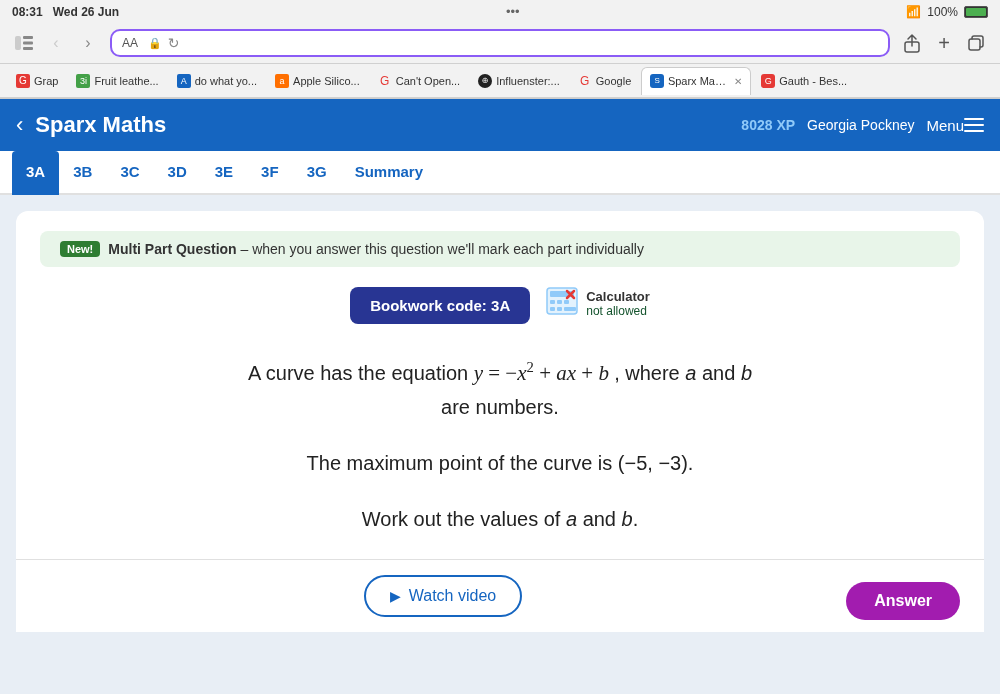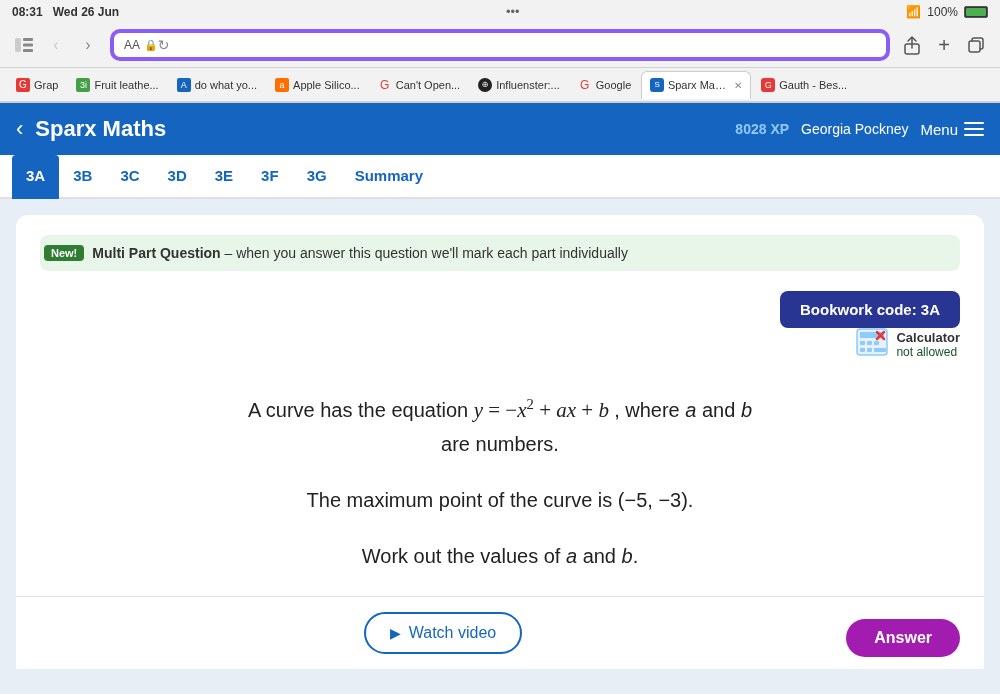--- a/index.html
+++ b/index.html
@@ -8,59 +8,59 @@
     
     .browser-top { background: #f2f2f2; border-bottom: 1px solid #ccc; }
     .browser-status-bar { display: flex; justify-content: space-between; align-items: center; padding: 4px 12px; font-size: 12px; color: #333; background: #f2f2f2; }
     .status-left { font-weight: 600; }
     .status-right { display: flex; align-items: center; gap: 6px; font-size: 12px; }
 
     .browser-toolbar { display: flex; align-items: center; padding: 6px 10px; gap: 8px; background: #f2f2f2; border-bottom: 1px solid #d0d0d0; }
     .toolbar-nav { display: flex; gap: 4px; }
     .toolbar-btn { width: 28px; height: 28px; border: none; background: transparent; cursor: pointer; display: flex; align-items: center; justify-content: center; color: #888; font-size: 16px; border-radius: 4px; }
     .toolbar-btn.disabled { color: #ccc; cursor: default; }
-    .address-bar { flex: 1; display: flex; align-items: center; background: white; border: 4px solid #8b5cf6; border-radius: 10px; padding: 4px 10px; font-size: 13px; }
+    .address-bar { flex: 1; display: flex; align-items: center; background: white; border: 2px solid #8b5cf6; border-radius: 10px; padding: 4px 10px; gap: 6px; font-size: 13px; }
     .address-aa { font-size: 12px; color: #555; font-weight: 500; margin-right: 4px; }
     .address-lock { font-size: 11px; color: #555; }
     .address-url { color: #333; flex: 1; text-align: center; font-size: 13px; }
     .address-refresh { color: #888; font-size: 14px; }
     .toolbar-actions { display: flex; gap: 4px; }
 
     .browser-tabs { display: flex; align-items: center; padding: 0 8px; background: #f2f2f2; border-bottom: 1px solid #d0d0d0; gap: 2px; height: 34px; overflow: hidden; }
     .tab { display: flex; align-items: center; padding: 2px 8px; border-radius: 6px 6px 0 0; font-size: 11px; white-space: nowrap; max-width: 110px; gap: 4px; color: #333; height: 28px; }
     .tab.active { background: white; border: 1px solid #ccc; border-bottom: none; }
     .tab-favicon { width: 14px; height: 14px; border-radius: 2px; display: inline-block; font-size: 10px; text-align: center; line-height: 14px; }
     .tab-label { overflow: hidden; text-overflow: ellipsis; }
     .tab-close { color: #888; font-size: 10px; margin-left: 2px; }
 
     
     .app-header { background: #1565c0; display: flex; align-items: center; padding: 0 16px; height: 52px; }
     .back-btn { color: white; font-size: 22px; margin-right: 12px; cursor: pointer; background: none; border: none; }
     .app-title { color: white; font-size: 22px; font-weight: 700; flex: 1; }
     .header-right { display: flex; align-items: center; gap: 12px; color: white; font-size: 14px; }
     .xp-badge { color: #90caf9; font-weight: 600; }
     .user-name { color: white; }
-    .menu-btn { display: flex; align-items: center; gap: 6px; color: white; font-weight: 500; font-size: 15px; cursor: pointer; border: none; background: none; }
+    .menu-btn { display: flex; align-items: center; color: white; font-weight: 500; font-size: 15px; cursor: pointer; border: none; background: none; }
     .hamburger { display: flex; flex-direction: column; gap: 4px; }
     .hamburger span { display: block; width: 20px; height: 2px; background: white; border-radius: 1px; }
 
     
     .topic-tabs { display: flex; background: white; border-bottom: 2px solid #e0e0e0; padding: 0 12px; }
     .topic-tab { padding: 12px 14px; font-size: 15px; font-weight: 600; cursor: pointer; border-bottom: 3px solid transparent; margin-bottom: -2px; color: #1565c0; }
     .topic-tab.active { background: #1565c0; color: white; border-radius: 4px 4px 0 0; border-bottom-color: #1565c0; }
     .topic-tab.summary { color: #1565c0; }
 
     
     .content-area { background: #e8eef5; padding: 16px; flex: 1; }
     .question-card { background: white; border-radius: 12px; padding: 20px 24px; margin-bottom: 16px; }
 
-    .new-badge-bar { background: #e8f5e9; border-radius: 8px; padding: 10px 4px; display: flex; align-items: flex-start; gap: 8px; font-size: 14px; color: #333; margin-bottom: 20px; }
+    .new-badge-bar { background: #e8f5e9; border-radius: 8px; padding: 10px 20px; display: flex; align-items: flex-start; gap: 8px; font-size: 14px; color: #333; margin-bottom: 20px; }
     .new-badge { background: #2e7d32; color: white; font-size: 11px; font-weight: 700; padding: 2px 7px; border-radius: 4px; }
 
-    .bookwork-row { display: flex; align-items: flex-end; margin-bottom: 8px; justify-content: center; flex-direction: column; }
+    .bookwork-row { display: flex; align-items: flex-start; gap: 16px; margin-bottom: 8px; justify-content: center; }
     .bookwork-code { background: #283593; color: white; padding: 10px 20px; border-radius: 8px; font-size: 15px; font-weight: 600; }
     .calc-badge { display: flex; align-items: center; gap: 8px; font-size: 13px; color: #555; }
 
     .question-text { text-align: center; padding: 24px 20px; font-size: 20px; color: #222; line-height: 1.6; }
 
     .bottom-bar { display: flex; align-items: center; justify-content: space-between; padding: 12px 24px; background: white; border-top: 1px solid #e0e0e0; margin: 0 -24px -20px; }
     .watch-video-btn { display: flex; align-items: center; gap: 8px; border: 2px solid #1565c0; color: #1565c0; background: white; border-radius: 24px; padding: 10px 24px; font-size: 16px; font-weight: 500; cursor: pointer; }
     .answer-btn { background: #a21caf; color: white; border: none; border-radius: 24px; padding: 10px 28px; font-size: 16px; font-weight: 600; cursor: pointer; margin-top: 10px; }
 
     

